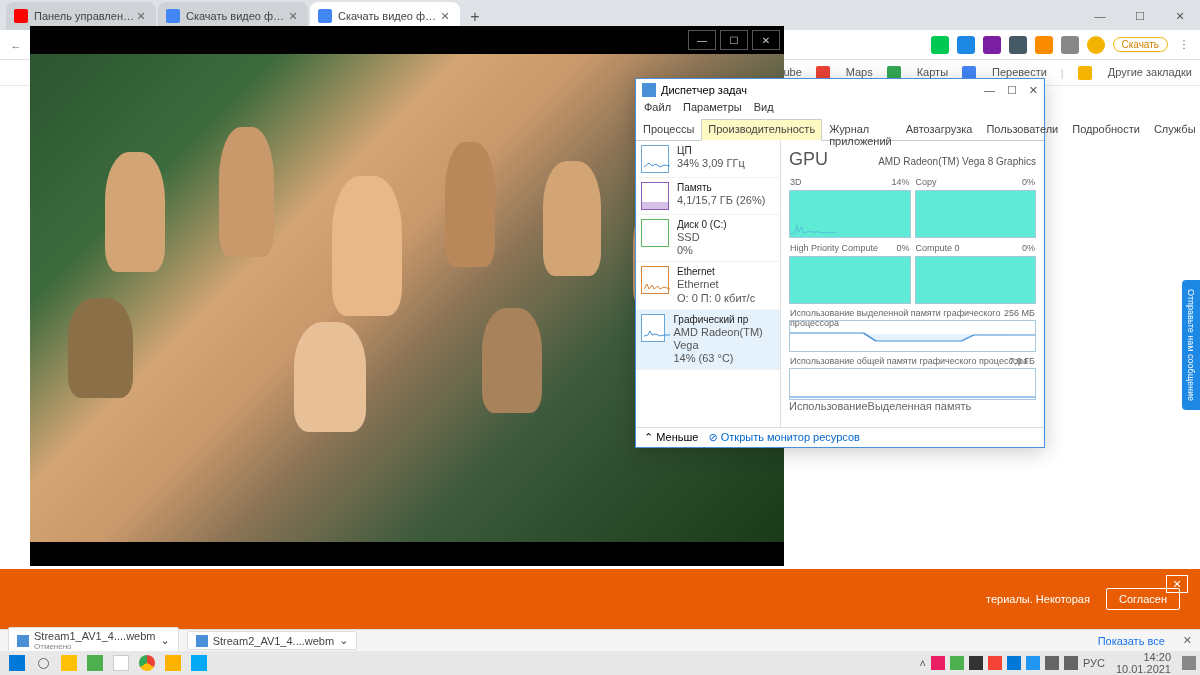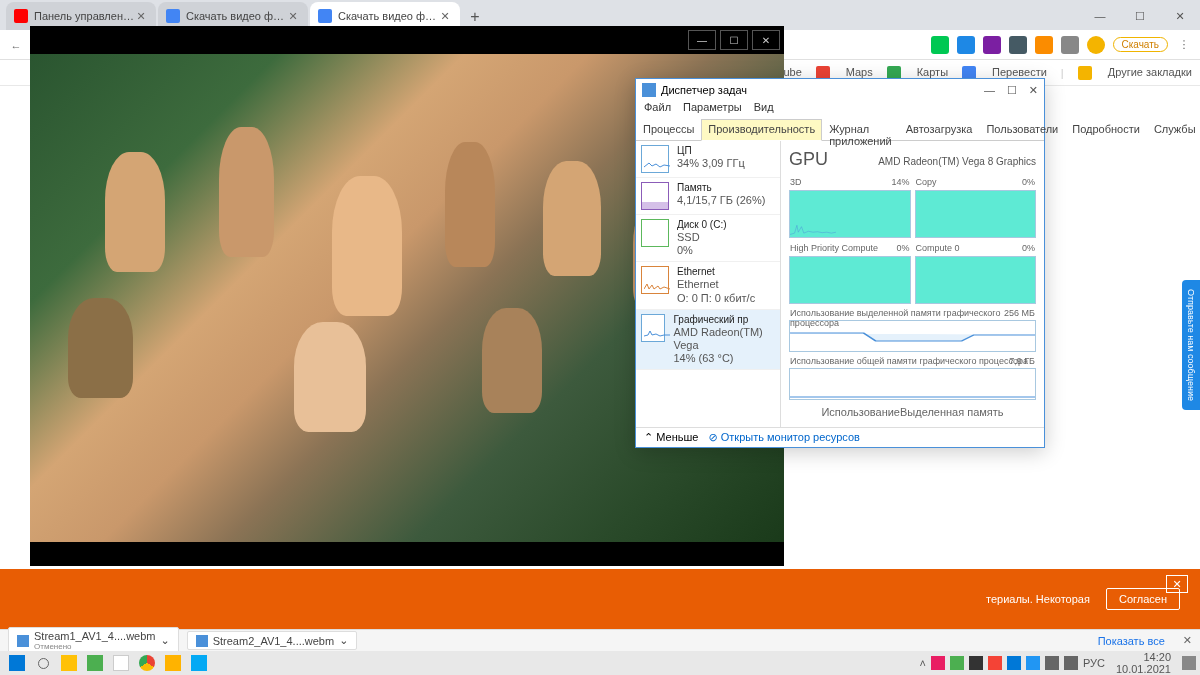--- a/index.html
+++ b/index.html
@@ -273,21 +273,21 @@
             <polyline points="0,12 30,12 35,20 70,20 75,14 100,14" fill="#e5f1fb" stroke="#4a90d9" stroke-width="1"></polyline>
           </svg>
       </div>
       <div class="tm-wide">
         <span class="tm-wide-lbl">Использование общей памяти графического процессора</span>
         <span class="tm-wide-val">7,9 ГБ</span>
         <svg style="width:100%;height:100%" viewBox="0 0 100 30" preserveAspectRatio="none">
             <polyline points="0,28 100,28" fill="none" stroke="#4a90d9" stroke-width="1"></polyline>
           </svg>
       </div>
-      <div style="display:flex;justify-content:center;font-size:9px;color:#666;margin-top:6px">
+      <div style="display:flex;justify-content:flex-start;font-size:9px;color:#666;margin-top:0">
         <span>Использование</span>
         <span>Выделенная память</span>
       </div>
     </div>
   </div>
   <div class="tm-footer">
     <span>⌃ <span>Меньше</span></span>
     <span class="tm-link">⊘ <span>Открыть монитор ресурсов</span></span>
   </div>
 </div>

